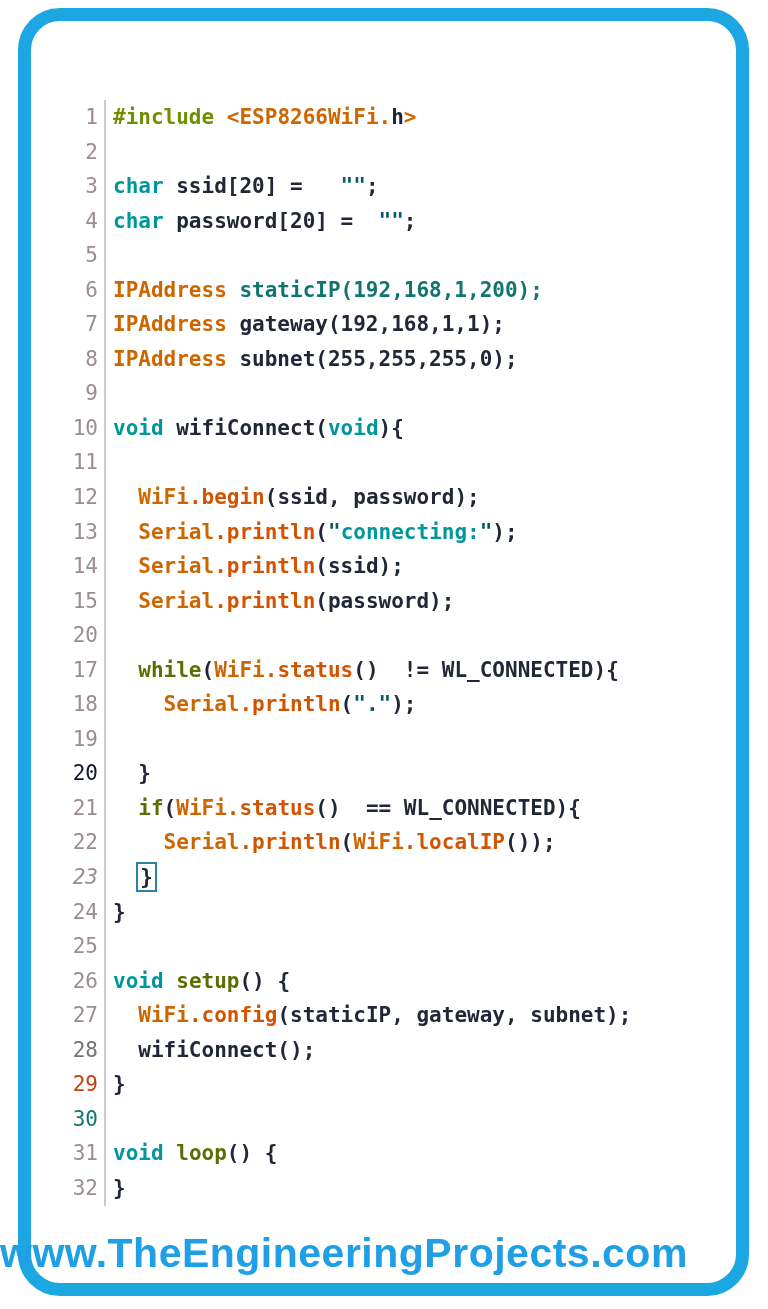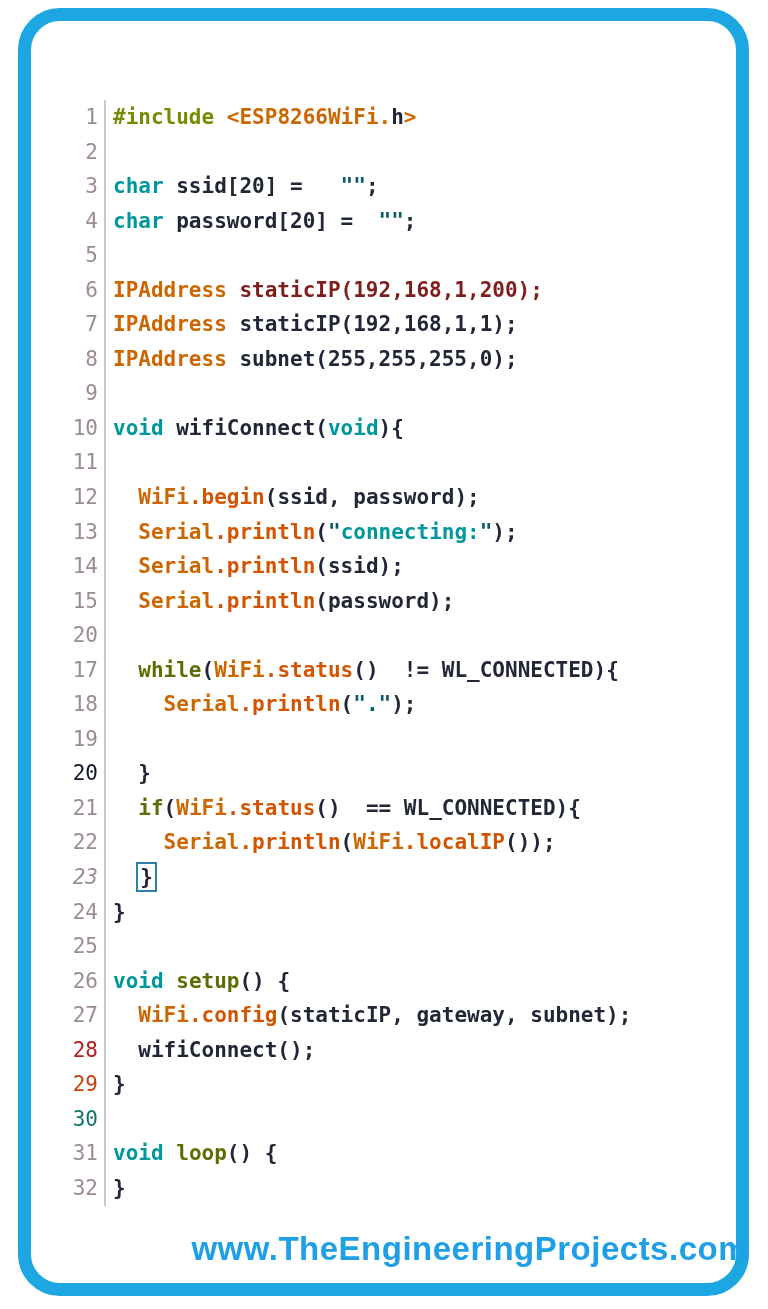--- a/index.html
+++ b/index.html
@@ -27,59 +27,59 @@
     font-weight:normal; color:#9A8C92;
     border-right:2px solid #C9C9C9;
   }
   .code { padding-left:7px; }
   .tok-caret {
     display:inline-block; line-height:26px;
     border:2px solid #2E7FA9; padding:0 2px; margin-left:-2px;
   }
   .watermark {
     position:absolute; left:0; top:1230px; width:748px;
-    text-align:right;
+    text-align:left;
     font-family:"Liberation Sans", sans-serif;
-    font-weight:bold; font-size:33px; color:#1F9FE5;
+    font-weight:bold; font-size:41px; color:#1F9FE5;
     letter-spacing:0.5px;
   }
 </style>
 </head>
 <body>
 
 <div class="frame" style="border-color: rgb(28, 167, 226);"></div>
 
 <div class="code-area">
     <div class="row"><span class="ln" style="color: rgb(154, 140, 146); border-right-color: rgb(201, 201, 201);">1</span><span class="code"><span class="tok-pre" style="color: rgb(114, 142, 0);">#include</span><span class="tok-plain" style="color: rgb(33, 39, 54);"> </span><span class="tok-inc" style="color: rgb(204, 102, 0);">&lt;ESP8266WiFi.</span><span class="tok-plain" style="color: rgb(33, 39, 54);">h</span><span class="tok-inc" style="color: rgb(204, 102, 0);">&gt;</span></span></div>
     <div class="row"><span class="ln" style="color: rgb(154, 140, 146); border-right-color: rgb(201, 201, 201);">2</span><span class="code"></span></div>
     <div class="row"><span class="ln" style="color: rgb(154, 140, 146); border-right-color: rgb(201, 201, 201);">3</span><span class="code"><span class="tok-type" style="color: rgb(0, 151, 156);">char</span><span class="tok-plain" style="color: rgb(33, 39, 54);"> ssid[20] =   </span><span class="tok-q" style="color: rgb(5, 92, 102);">""</span><span class="tok-plain" style="color: rgb(33, 39, 54);">;</span></span></div>
     <div class="row"><span class="ln" style="color: rgb(154, 140, 146); border-right-color: rgb(201, 201, 201);">4</span><span class="code"><span class="tok-type" style="color: rgb(0, 151, 156);">char</span><span class="tok-plain" style="color: rgb(33, 39, 54);"> password[20] =  </span><span class="tok-q" style="color: rgb(5, 92, 102);">""</span><span class="tok-plain" style="color: rgb(33, 39, 54);">;</span></span></div>
     <div class="row"><span class="ln" style="color: rgb(154, 140, 146); border-right-color: rgb(201, 201, 201);">5</span><span class="code"></span></div>
-    <div class="row"><span class="ln" style="color: rgb(154, 140, 146); border-right-color: rgb(201, 201, 201);">6</span><span class="code"><span class="tok-cls" style="color: rgb(204, 102, 0);">IPAddress</span><span class="tok-plain" style="color: #7f1d1d;"> staticIP(192,168,1,200);</span></span></div>
-    <div class="row"><span class="ln" style="color: rgb(154, 140, 146); border-right-color: rgb(201, 201, 201);">7</span><span class="code"><span class="tok-cls" style="color: rgb(204, 102, 0);">IPAddress</span><span class="tok-plain" style="color: rgb(33, 39, 54);"> staticIP(192,168,1,1);</span></span></div>
+    <div class="row"><span class="ln" style="color: rgb(154, 140, 146); border-right-color: rgb(201, 201, 201);">6</span><span class="code"><span class="tok-cls" style="color: rgb(204, 102, 0);">IPAddress</span><span class="tok-plain" style="color: #0f766e;"> staticIP(192,168,1,200);</span></span></div>
+    <div class="row"><span class="ln" style="color: rgb(154, 140, 146); border-right-color: rgb(201, 201, 201);">7</span><span class="code"><span class="tok-cls" style="color: rgb(204, 102, 0);">IPAddress</span><span class="tok-plain" style="color: rgb(33, 39, 54);"> gateway(192,168,1,1);</span></span></div>
     <div class="row"><span class="ln" style="color: rgb(154, 140, 146); border-right-color: rgb(201, 201, 201);">8</span><span class="code"><span class="tok-cls" style="color: rgb(204, 102, 0);">IPAddress</span><span class="tok-plain" style="color: rgb(33, 39, 54);"> subnet(255,255,255,0);</span></span></div>
     <div class="row"><span class="ln" style="color: rgb(154, 140, 146); border-right-color: rgb(201, 201, 201);">9</span><span class="code"></span></div>
     <div class="row"><span class="ln" style="color: rgb(154, 140, 146); border-right-color: rgb(201, 201, 201);">10</span><span class="code"><span class="tok-type" style="color: rgb(0, 151, 156);">void</span><span class="tok-plain" style="color: rgb(33, 39, 54);"> wifiConnect(</span><span class="tok-type" style="color: rgb(0, 151, 156);">void</span><span class="tok-plain" style="color: rgb(33, 39, 54);">){</span></span></div>
     <div class="row"><span class="ln" style="color: rgb(154, 140, 146); border-right-color: rgb(201, 201, 201);">11</span><span class="code"></span></div>
     <div class="row"><span class="ln" style="color: rgb(154, 140, 146); border-right-color: rgb(201, 201, 201);">12</span><span class="code"><span class="tok-plain" style="color: rgb(33, 39, 54);">  </span><span class="tok-cls" style="color: rgb(204, 102, 0);">WiFi</span><span class="tok-fn" style="color: rgb(211, 84, 0);">.begin</span><span class="tok-plain" style="color: rgb(33, 39, 54);">(ssid, password);</span></span></div>
     <div class="row"><span class="ln" style="color: rgb(154, 140, 146); border-right-color: rgb(201, 201, 201);">13</span><span class="code"><span class="tok-plain" style="color: rgb(33, 39, 54);">  </span><span class="tok-cls" style="color: rgb(204, 102, 0);">Serial</span><span class="tok-fn" style="color: rgb(211, 84, 0);">.println</span><span class="tok-plain" style="color: rgb(33, 39, 54);">(</span><span class="tok-q" style="color: rgb(5, 92, 102);">"</span><span class="tok-str" style="color: rgb(0, 151, 156);">connecting:</span><span class="tok-q" style="color: rgb(5, 92, 102);">"</span><span class="tok-plain" style="color: rgb(33, 39, 54);">);</span></span></div>
     <div class="row"><span class="ln" style="color: rgb(154, 140, 146); border-right-color: rgb(201, 201, 201);">14</span><span class="code"><span class="tok-plain" style="color: rgb(33, 39, 54);">  </span><span class="tok-cls" style="color: rgb(204, 102, 0);">Serial</span><span class="tok-fn" style="color: rgb(211, 84, 0);">.println</span><span class="tok-plain" style="color: rgb(33, 39, 54);">(ssid);</span></span></div>
     <div class="row"><span class="ln" style="color: rgb(154, 140, 146); border-right-color: rgb(201, 201, 201);">15</span><span class="code"><span class="tok-plain" style="color: rgb(33, 39, 54);">  </span><span class="tok-cls" style="color: rgb(204, 102, 0);">Serial</span><span class="tok-fn" style="color: rgb(211, 84, 0);">.println</span><span class="tok-plain" style="color: rgb(33, 39, 54);">(password);</span></span></div>
     <div class="row"><span class="ln" style="color: rgb(154, 140, 146); border-right-color: rgb(201, 201, 201);">20</span></div>
     <div class="row"><span class="ln" style="color: rgb(154, 140, 146); border-right-color: rgb(201, 201, 201);">17</span><span class="code"><span class="tok-plain" style="color: rgb(33, 39, 54);">  </span><span class="tok-kw" style="color: rgb(94, 109, 3);">while</span><span class="tok-plain" style="color: rgb(33, 39, 54);">(</span><span class="tok-cls" style="color: rgb(204, 102, 0);">WiFi</span><span class="tok-fn" style="color: rgb(211, 84, 0);">.status</span><span class="tok-plain" style="color: rgb(33, 39, 54);">()  != WL_CONNECTED){</span></span></div>
     <div class="row"><span class="ln" style="color: rgb(154, 140, 146); border-right-color: rgb(201, 201, 201);">18</span><span class="code"><span class="tok-plain" style="color: rgb(33, 39, 54);">    </span><span class="tok-cls" style="color: rgb(204, 102, 0);">Serial</span><span class="tok-fn" style="color: rgb(211, 84, 0);">.println</span><span class="tok-plain" style="color: rgb(33, 39, 54);">(</span><span class="tok-q" style="color: rgb(5, 92, 102);">"."</span><span class="tok-plain" style="color: rgb(33, 39, 54);">);</span></span></div>
     <div class="row"><span class="ln" style="color: rgb(154, 140, 146); border-right-color: rgb(201, 201, 201);">19</span></div>
     <div class="row"><span class="ln" style="color: #0f172a; border-right-color: rgb(201, 201, 201);">20</span><span class="code"><span class="tok-plain" style="color: rgb(33, 39, 54);">  }</span></span></div>
     <div class="row"><span class="ln" style="color: rgb(154, 140, 146); border-right-color: rgb(201, 201, 201);">21</span><span class="code"><span class="tok-plain" style="color: rgb(33, 39, 54);">  </span><span class="tok-kw" style="color: rgb(94, 109, 3);">if</span><span class="tok-plain" style="color: rgb(33, 39, 54);">(</span><span class="tok-cls" style="color: rgb(204, 102, 0);">WiFi</span><span class="tok-fn" style="color: rgb(211, 84, 0);">.status</span><span class="tok-plain" style="color: rgb(33, 39, 54);">()  == WL_CONNECTED){</span></span></div>
     <div class="row"><span class="ln" style="color: rgb(154, 140, 146); border-right-color: rgb(201, 201, 201);">22</span><span class="code"><span class="tok-plain" style="color: rgb(33, 39, 54);">    </span><span class="tok-cls" style="color: rgb(204, 102, 0);">Serial</span><span class="tok-fn" style="color: rgb(211, 84, 0);">.println</span><span class="tok-plain" style="color: rgb(33, 39, 54);">(</span><span class="tok-cls" style="color: rgb(204, 102, 0);">WiFi</span><span class="tok-fn" style="color: rgb(211, 84, 0);">.localIP</span><span class="tok-plain" style="color: rgb(33, 39, 54);">());</span></span></div>
     <div class="row"><span class="ln" style="color: rgb(154, 140, 146); border-right-color: rgb(201, 201, 201); font-style: italic;">23</span><span class="code"><span class="tok-plain" style="color: rgb(33, 39, 54);">  </span><span class="tok-caret" style="color: rgb(33, 39, 54); border-color: rgb(46, 127, 169);">}</span></span></div>
     <div class="row"><span class="ln" style="color: rgb(154, 140, 146); border-right-color: rgb(201, 201, 201);">24</span><span class="code"><span class="tok-plain" style="color: rgb(33, 39, 54);">}</span></span></div>
     <div class="row"><span class="ln" style="color: rgb(154, 140, 146); border-right-color: rgb(201, 201, 201);">25</span><span class="code"></span></div>
     <div class="row"><span class="ln" style="color: rgb(154, 140, 146); border-right-color: rgb(201, 201, 201);">26</span><span class="code"><span class="tok-type" style="color: rgb(0, 151, 156);">void</span><span class="tok-plain" style="color: rgb(33, 39, 54);"> </span><span class="tok-kw" style="color: rgb(94, 109, 3);">setup</span><span class="tok-plain" style="color: rgb(33, 39, 54);">() {</span></span></div>
     <div class="row"><span class="ln" style="color: rgb(154, 140, 146); border-right-color: rgb(201, 201, 201);">27</span><span class="code"><span class="tok-plain" style="color: rgb(33, 39, 54);">  </span><span class="tok-cls" style="color: rgb(204, 102, 0);">WiFi</span><span class="tok-fn" style="color: rgb(211, 84, 0);">.config</span><span class="tok-plain" style="color: rgb(33, 39, 54);">(staticIP, gateway, subnet);</span></span></div>
-    <div class="row"><span class="ln" style="color: #b91c1c; border-right-color: rgb(201, 201, 201);">28</span><span class="code"><span class="tok-plain" style="color: rgb(33, 39, 54);">  wifiConnect();</span></span></div>
+    <div class="row"><span class="ln" style="color: #737373; border-right-color: rgb(201, 201, 201);">28</span><span class="code"><span class="tok-plain" style="color: rgb(33, 39, 54);">  wifiConnect();</span></span></div>
     <div class="row"><span class="ln" style="color: #c2410c; border-right-color: rgb(201, 201, 201);">29</span><span class="code"><span class="tok-plain" style="color: rgb(33, 39, 54);">}</span></span></div>
     <div class="row"><span class="ln" style="color: #0f766e; border-right-color: rgb(201, 201, 201);">30</span><span class="code"></span></div>
     <div class="row"><span class="ln" style="color: rgb(154, 140, 146); border-right-color: rgb(201, 201, 201);">31</span><span class="code"><span class="tok-type" style="color: rgb(0, 151, 156);">void</span><span class="tok-plain" style="color: rgb(33, 39, 54);"> </span><span class="tok-kw" style="color: rgb(94, 109, 3);">loop</span><span class="tok-plain" style="color: rgb(33, 39, 54);">() {</span></span></div>
     <div class="row"><span class="ln" style="color: rgb(154, 140, 146); border-right-color: rgb(201, 201, 201);">32</span><span class="code"><span class="tok-plain" style="color: rgb(33, 39, 54);">}</span></span></div>
   </div>
 
 <div class="watermark" style="color: rgb(31, 159, 229);">www.TheEngineeringProjects.com</div>
 
 </body></html>

